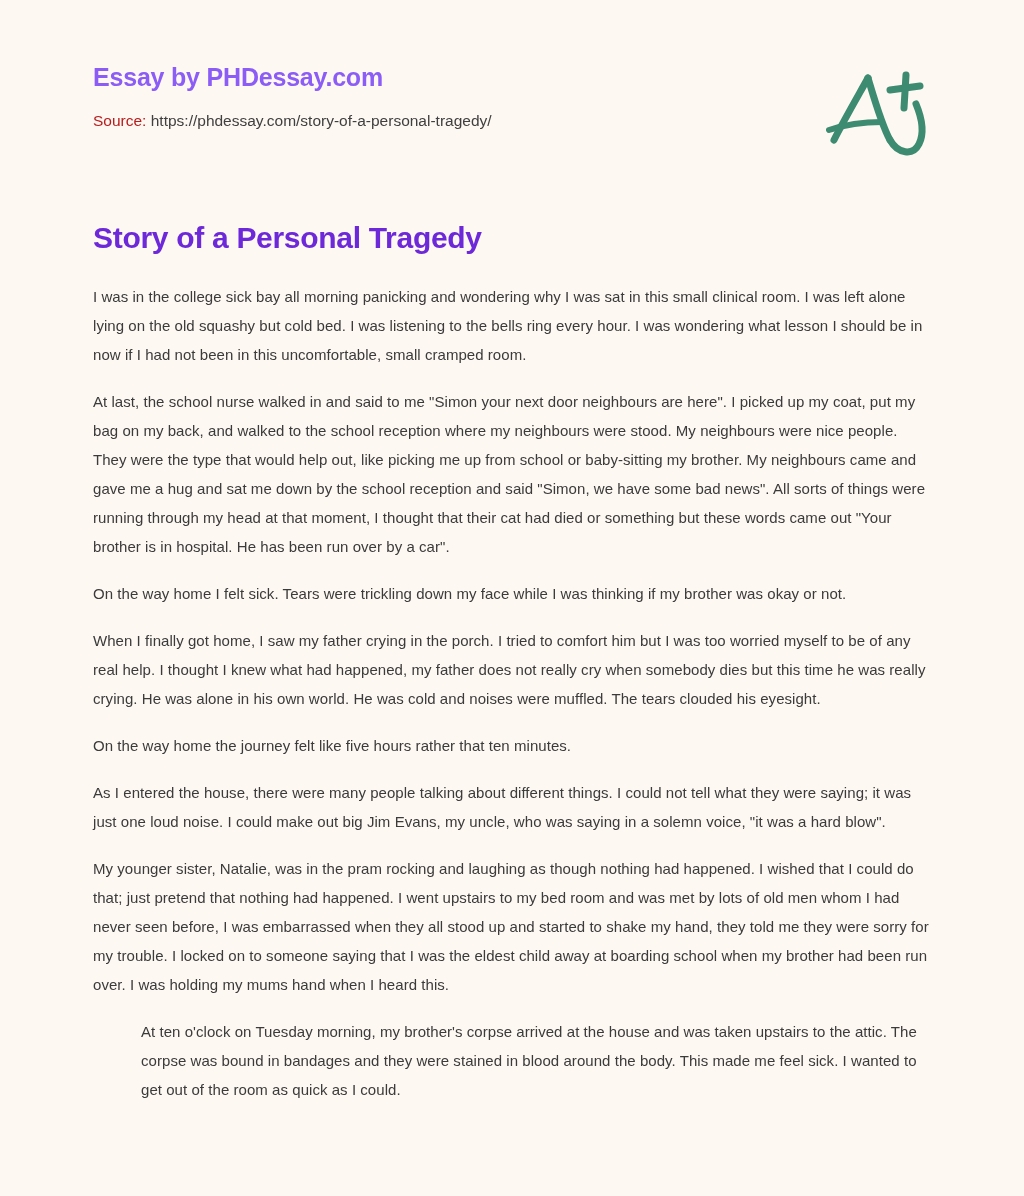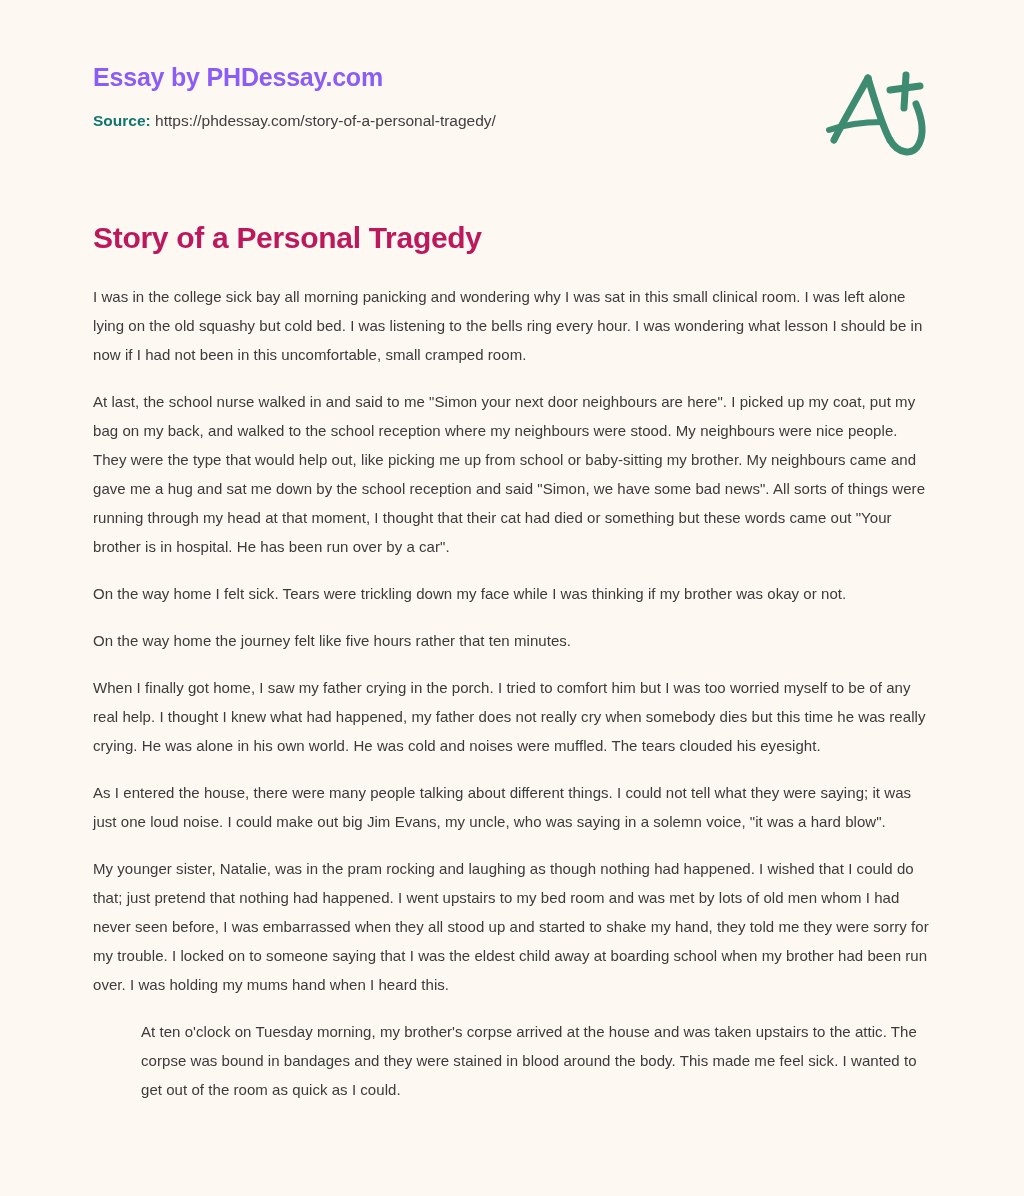--- a/index.html
+++ b/index.html
@@ -42,22 +42,21 @@
     white-space: nowrap;
   }
   .source-line {
     margin-top: 19px;
     font-size: 15.5px;
     color: #8c8c8c;
     white-space: nowrap;
     line-height: 1.3;
   }
   .source-label {
-    color: #0f766e;
-    font-weight: bold;
+    color: #b91c1c;
   }
   .source-url {
     color: #404040;
     text-decoration: none;
   }
   .logo {
     position: absolute;
     left: 727px;
     top: 6px;
     width: 113px;
@@ -68,21 +67,21 @@
     width: 113px;
     height: 95px;
   }
   .doc-title {
     position: absolute;
     left: 93px;
     top: 219px;
     width: 840px;
     font-size: 30px;
     font-weight: bold;
-    color: #be185d;
+    color: #6d28d9;
     letter-spacing: -0.3px;
     margin: 0;
     line-height: 1.25;
   }
   .body-copy {
     position: absolute;
     left: 93px;
     top: 282px;
     width: 841px;
   }
@@ -128,21 +127,21 @@
     </div>
 
   </div>
 
   <h1 class="doc-title">Story of a Personal Tragedy</h1>
 
   <div class="body-copy">
     <p>I was in the college sick bay all morning panicking and wondering why I was sat in this small clinical room. I was left alone lying on the old squashy but cold bed. I was listening to the bells ring every hour. I was wondering what lesson I should be in now if I had not been in this uncomfortable, small cramped room.</p>
     <p>At last, the school nurse walked in and said to me "Simon your next door neighbours are here". I picked up my coat, put my bag on my back, and walked to the school reception where my neighbours were stood. My neighbours were nice people. They were the type that would help out, like picking me up from school or baby-sitting my brother. My neighbours came and gave me a hug and sat me down by the school reception and said "Simon, we have some bad news". All sorts of things were running through my head at that moment, I thought that their cat had died or something but these words came out "Your brother is in hospital. He has been run over by a car".</p>
     <p>On the way home I felt sick. Tears were trickling down my face while I was thinking if my brother was okay or not.</p>
+    <p>When I finally got home, I saw my father crying in the porch. I tried to comfort him but I was too worried myself to be of any real help. I thought I knew what had happened, my father does not really cry when somebody dies but this time he was really crying. He was alone in his own world. He was cold and noises were muffled. The tears clouded his eyesight.</p>
     <p>On the way home the journey felt like five hours rather that ten minutes.</p>
-    <p>When I finally got home, I saw my father crying in the porch. I tried to comfort him but I was too worried myself to be of any real help. I thought I knew what had happened, my father does not really cry when somebody dies but this time he was really crying. He was alone in his own world. He was cold and noises were muffled. The tears clouded his eyesight.</p>
     <p>As I entered the house, there were many people talking about different things. I could not tell what they were saying; it was just one loud noise. I could make out big Jim Evans, my uncle, who was saying in a solemn voice, "it was a hard blow".</p>
     <p>My younger sister, Natalie, was in the pram rocking and laughing as though nothing had happened. I wished that I could do that; just pretend that nothing had happened. I went upstairs to my bed room and was met by lots of old men whom I had never seen before, I was embarrassed when they all stood up and started to shake my hand, they told me they were sorry for my trouble. I locked on to someone saying that I was the eldest child away at boarding school when my brother had been run over. I was holding my mums hand when I heard this.</p>
     <p>At ten o'clock on Tuesday morning, my brother's corpse arrived at the house and was taken upstairs to the attic. The corpse was bound in bandages and they were stained in blood around the body. This made me feel sick. I wanted to get out of the room as quick as I could.</p>
 
   </div>
 
 </div>
 
 </body></html>

